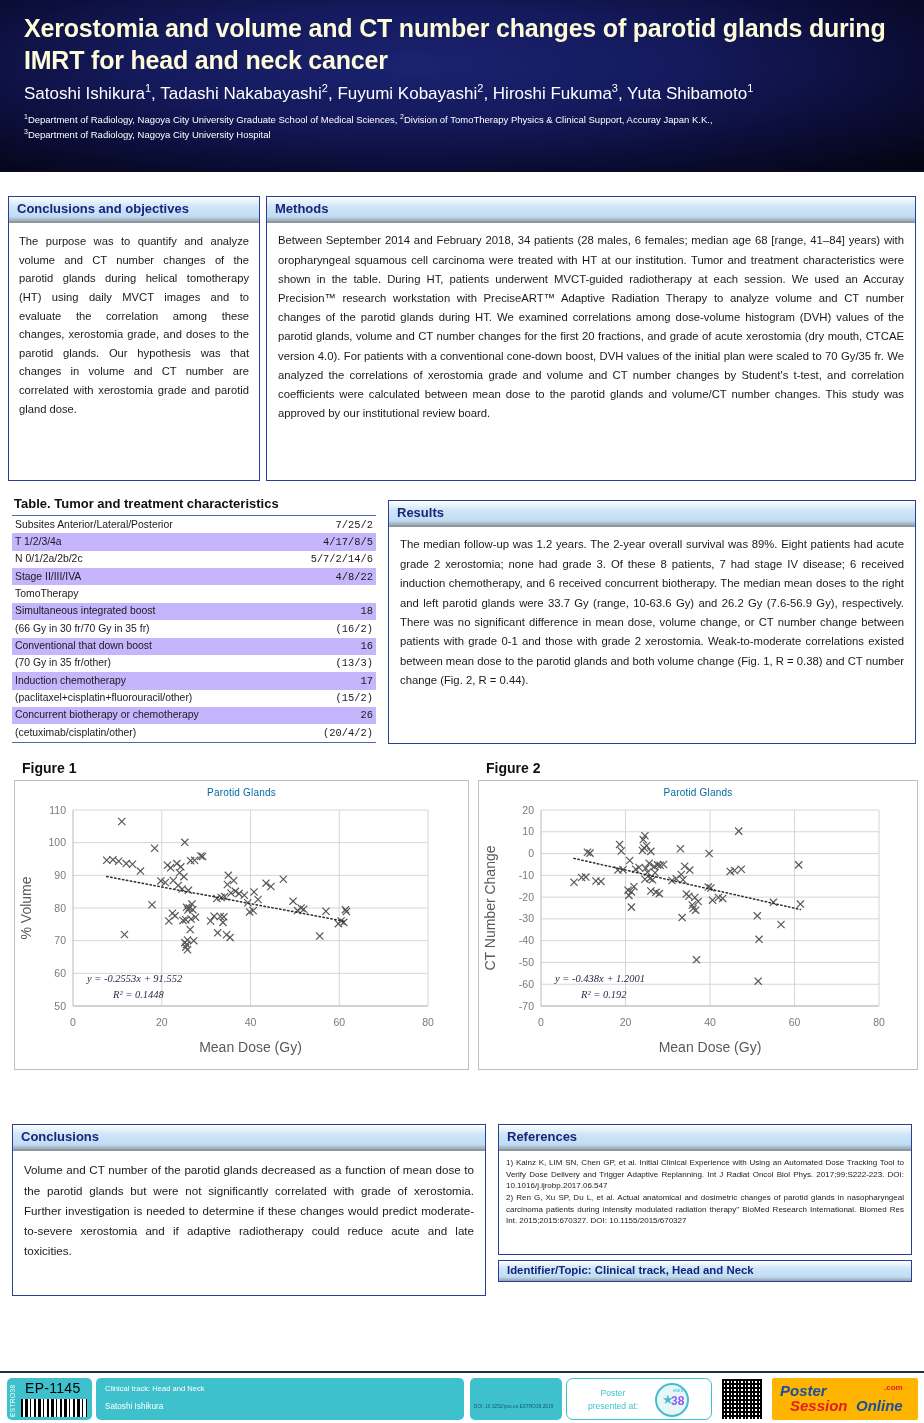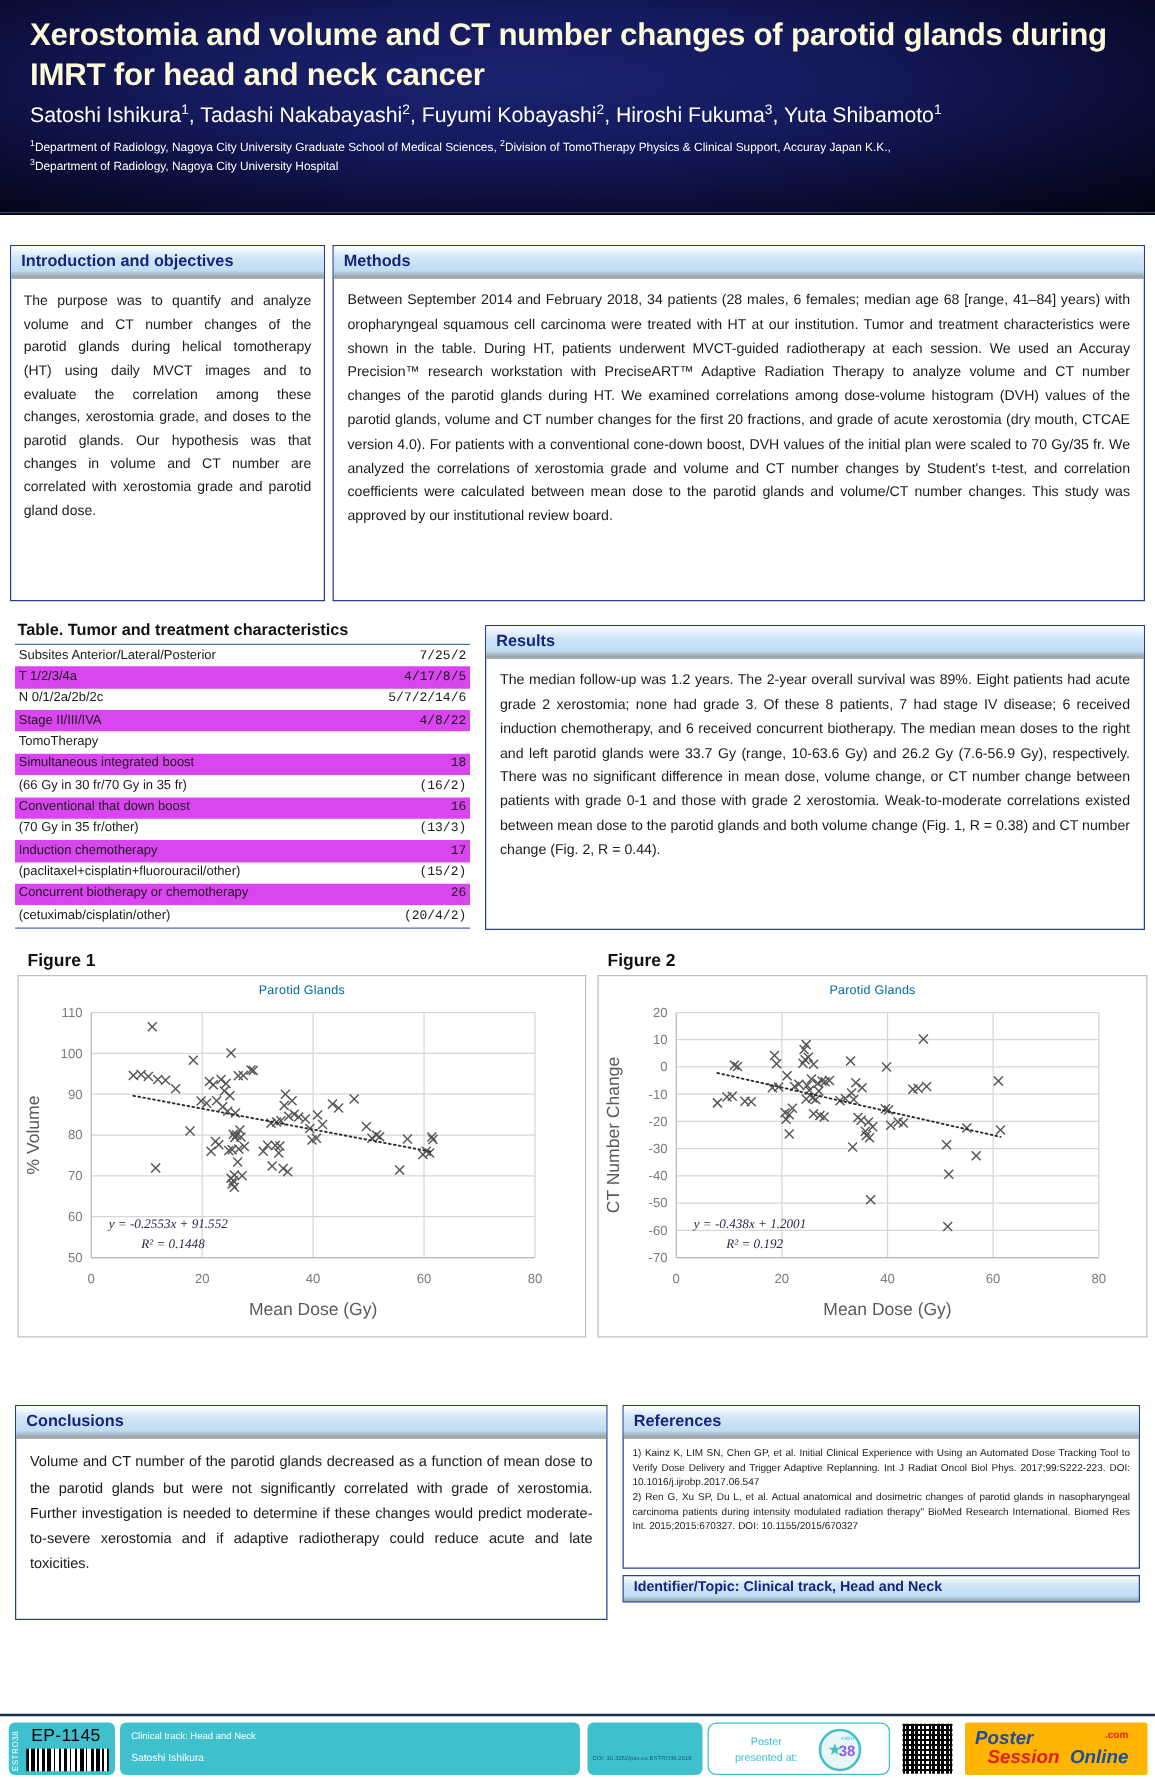--- a/index.html
+++ b/index.html
@@ -79,21 +79,21 @@
   
   .row2 { position:absolute; left:0; top:496px; width:924px; height:256px; }
   .table-wrap { position:absolute; left:12px; top:0; width:364px; }
   .table-title {
     font-weight:bold; font-size:13px; color:#111; margin:0 0 4px 2px;
   }
   table.tt { border-collapse:collapse; width:364px; font-size:10.4px; color:#1a1a1a; }
   table.tt td { padding:1.5px 3px; line-height:1.38; }
   table.tt td.val { text-align:right; white-space:nowrap;font-family:Liberation Mono, monospace; }
   table.tt td.lbl.ind { padding-right:6px; }
-  table.tt tr.shade td { background:#d946ef; }
+  table.tt tr.shade td { background:#c4b5fd; }
   table.tt tr.topline td { border-top:1.3px solid #4a6fb0; }
   table.tt tr.botline td { border-bottom:1.3px solid #4a6fb0; }
 
   .results-panel { position:absolute; left:388px; top:4px; width:528px; height:244px; }
   .results-panel .panel-body { font-size:11.3px; line-height:1.72; padding:8px 11px; }
 
   
   .row3 { position:absolute; left:0; top:760px; width:924px; height:345px; }
   .fig-label { font-weight:bold; font-size:14px; color:#111; margin:0 0 4px 8px; }
   .fig-box { border:1px solid #bfbfbf; background:#fff; }
@@ -191,21 +191,21 @@
 <div class="banner">
   <h1 class="banner-title">Xerostomia and volume and CT number changes of parotid glands during IMRT for head and neck cancer</h1>
   <div class="banner-authors">Satoshi Ishikura<sup>1</sup>, Tadashi Nakabayashi<sup>2</sup>, Fuyumi Kobayashi<sup>2</sup>, Hiroshi Fukuma<sup>3</sup>, Yuta Shibamoto<sup>1</sup></div>
   <div class="banner-affil"><sup>1</sup>Department of Radiology, Nagoya City University Graduate School of Medical Sciences, <sup>2</sup>Division of TomoTherapy Physics &amp; Clinical Support, Accuray Japan K.K.,</div>
   <div class="banner-affil"><sup>3</sup>Department of Radiology, Nagoya City University Hospital</div>
 </div>
 
 <div class="row1">
 
   <div class="panel intro-panel">
-    <div class="panel-head">Introduction and objectives</div>
+    <div class="panel-head">Conclusions and objectives</div>
     <div class="panel-body">The purpose was to quantify and analyze volume and CT number changes of the parotid glands during helical tomotherapy (HT) using daily MVCT images and to evaluate the correlation among these changes, xerostomia grade, and doses to the parotid glands. Our hypothesis was that changes in volume and CT number are correlated with xerostomia grade and parotid gland dose.</div>
   </div>
 
   <div class="panel methods-panel">
     <div class="panel-head">Methods</div>
     <div class="panel-body">Between September 2014 and February 2018, 34 patients (28 males, 6 females; median age 68 [range, 41–84] years) with oropharyngeal squamous cell carcinoma were treated with HT at our institution. Tumor and treatment characteristics were shown in the table. During HT, patients underwent MVCT-guided radiotherapy at each session. We used an Accuray Precision™ research workstation with PreciseART™ Adaptive Radiation Therapy to analyze volume and CT number changes of the parotid glands during HT. We examined correlations among dose-volume histogram (DVH) values of the parotid glands, volume and CT number changes for the first 20 fractions, and grade of acute xerostomia (dry mouth, CTCAE version 4.0). For patients with a conventional cone-down boost, DVH values of the initial plan were scaled to 70 Gy/35 fr. We analyzed the correlations of xerostomia grade and volume and CT number changes by Student's t-test, and correlation coefficients were calculated between mean dose to the parotid glands and volume/CT number changes. This study was approved by our institutional review board.</div>
   </div>
 
 </div>
 

